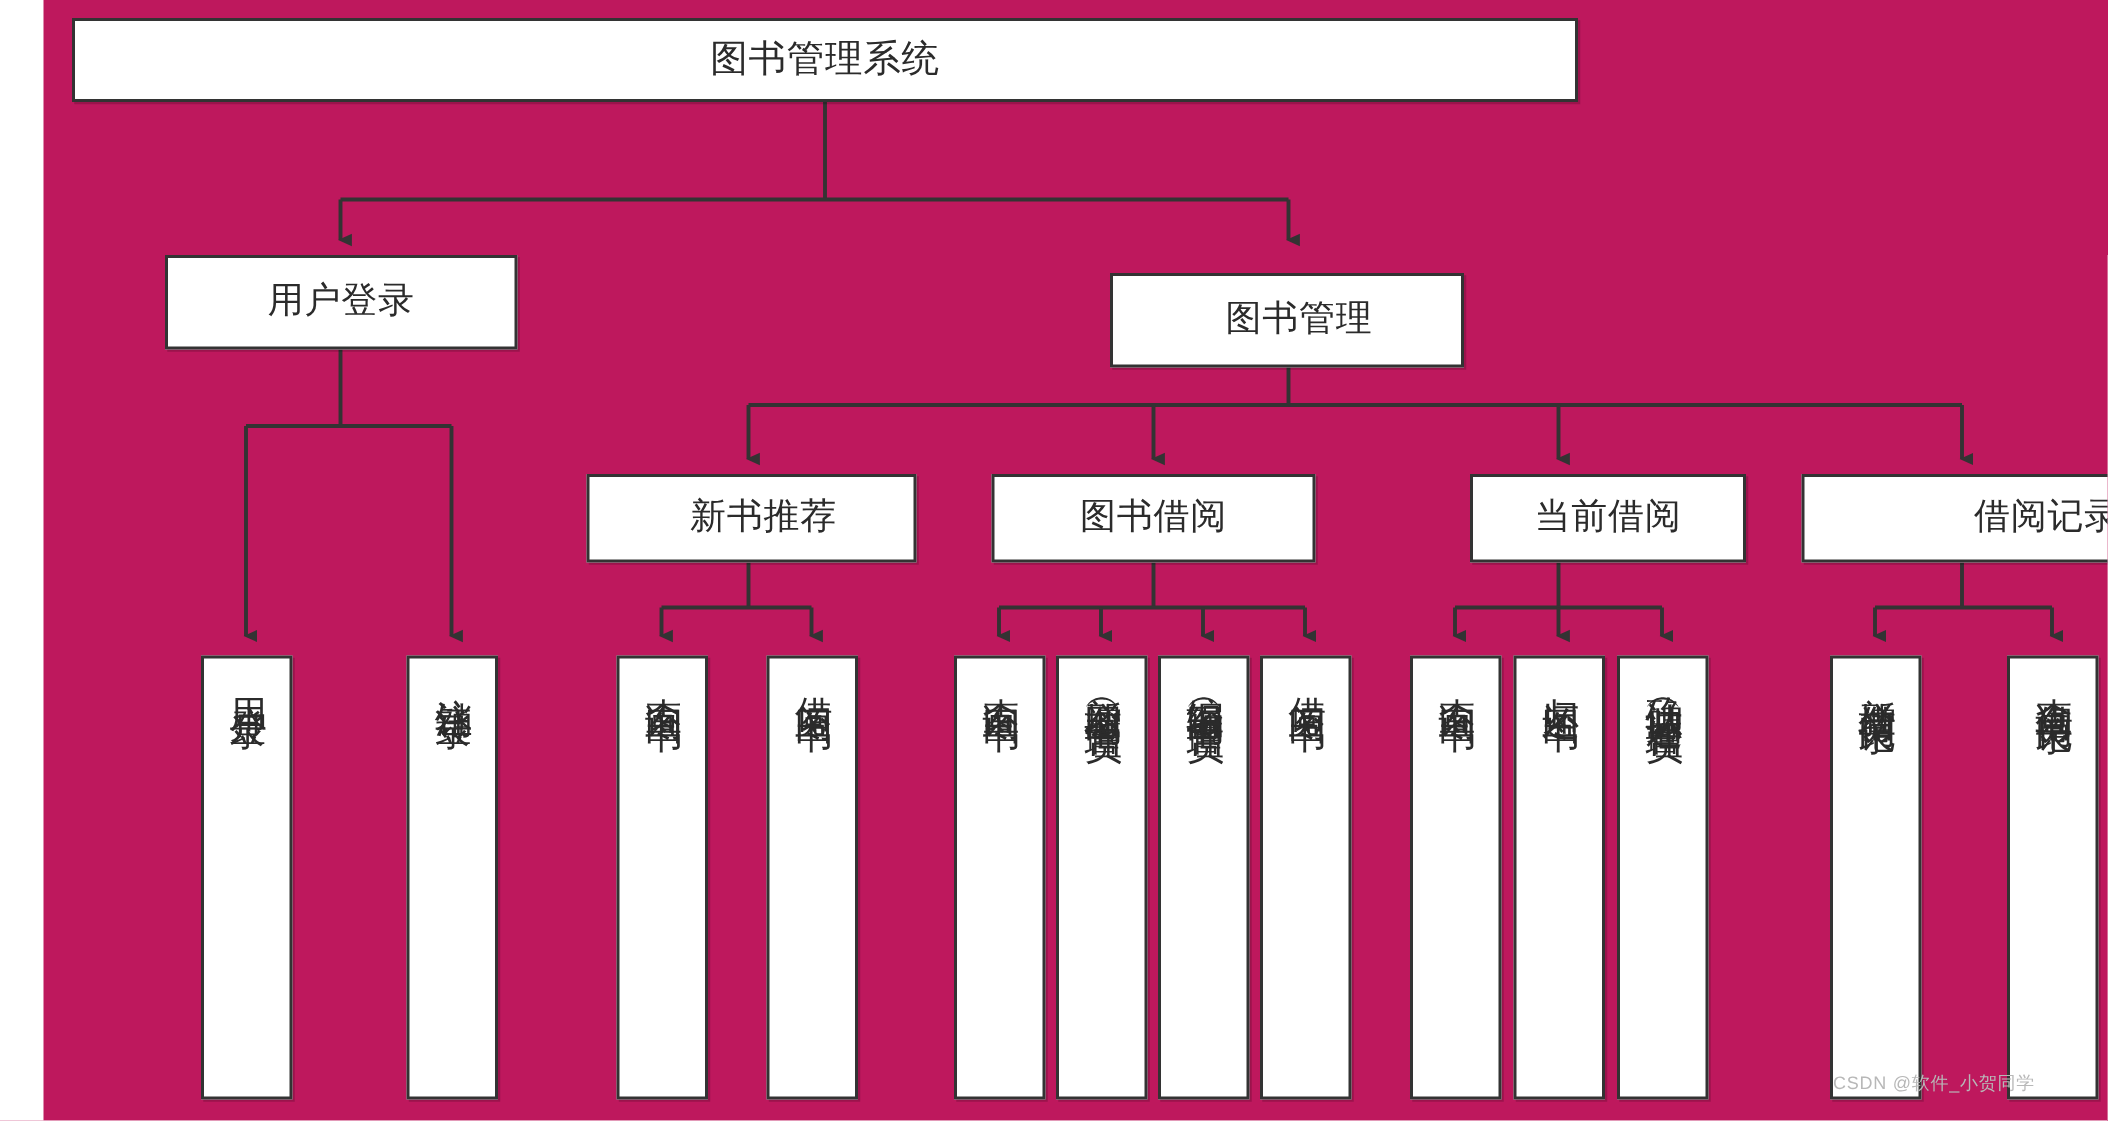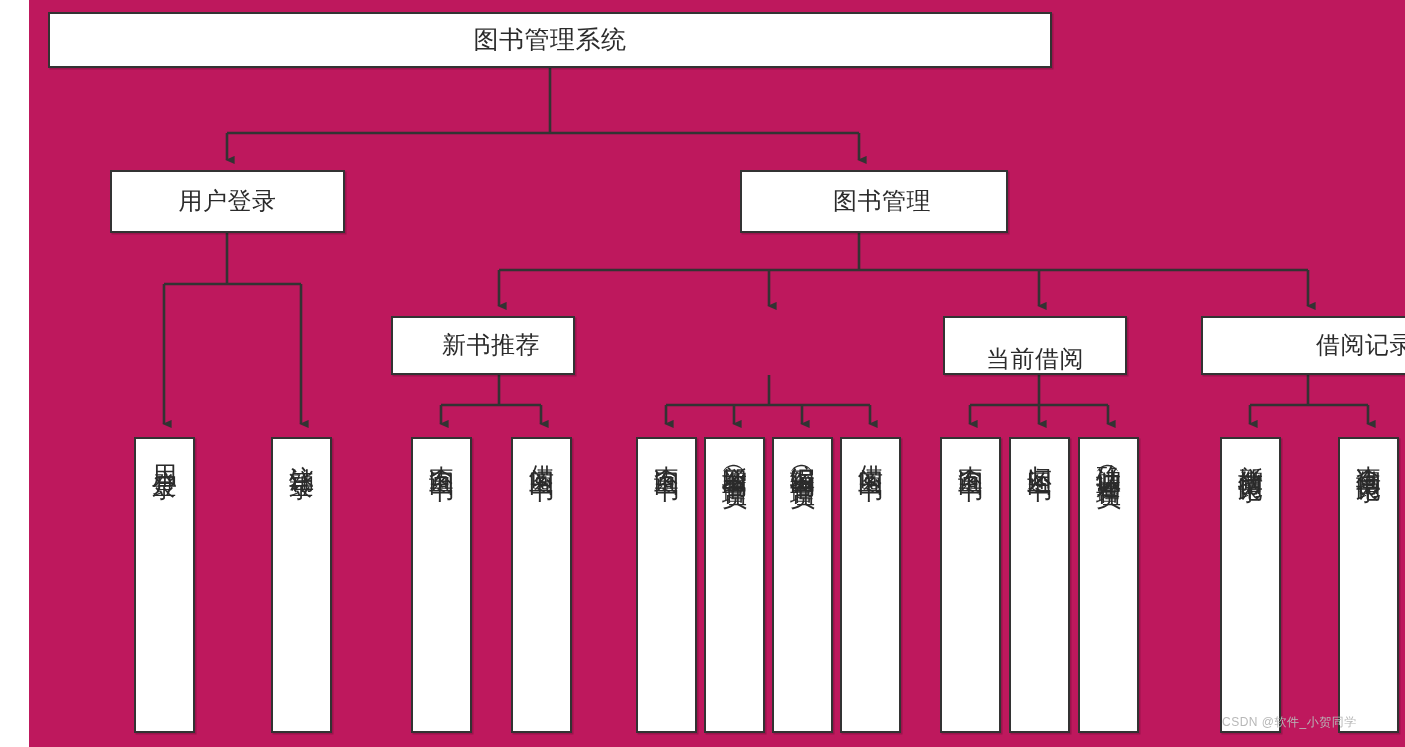--- a/index.html
+++ b/index.html
@@ -130,30 +130,33 @@
   </svg>
 
   <div class="node root" style="left:19px; top:12px; width:1004px; height:56px;">
     <span class="label">图书管理系统</span>
   </div>
 
   <div class="node lvl1" style="left:81px; top:170px; width:235px; height:63px;">
     <span class="label">用户登录</span>
   </div>
 
-  <div class="node lvl1" style="left:711px; top:170px; width:268px; height:63px;padding-left:16px;">
+  <div class="node lvl1" style="left:711px; top:182px; width:236px; height:63px;padding-left:16px;">
     <span class="label">图书管理</span>
   </div>
 
-  <div class="node lvl2" style="left:362px; top:316px; width:184px; height:59px;padding-left:16px;">
+  <div class="node lvl2" style="left:362px; top:316px; width:220px; height:59px;padding-left:16px;">
     <span class="label">新书推荐</span>
   </div>
 
-
-  <div class="node lvl2" style="left:914px; top:316px; width:184px; height:59px;align-items:flex-end;">
+  <div class="node lvl2" style="left:632px; top:316px; width:216px; height:59px;">
+    <span class="label">图书借阅</span>
+  </div>
+
+  <div class="node lvl2" style="left:951px; top:316px; width:184px; height:59px;">
     <span class="label">当前借阅</span>
   </div>
 
   <div class="node lvl2" style="left:1172px; top:316px; width:215px; height:59px;justify-content:flex-end;">
     <span class="label">借阅记录</span>
   </div>
 
   <div class="node leaf" style="left:105px; top:437px; width:61px; height:296px;">
     <span class="label">用户登录</span>
   </div>

